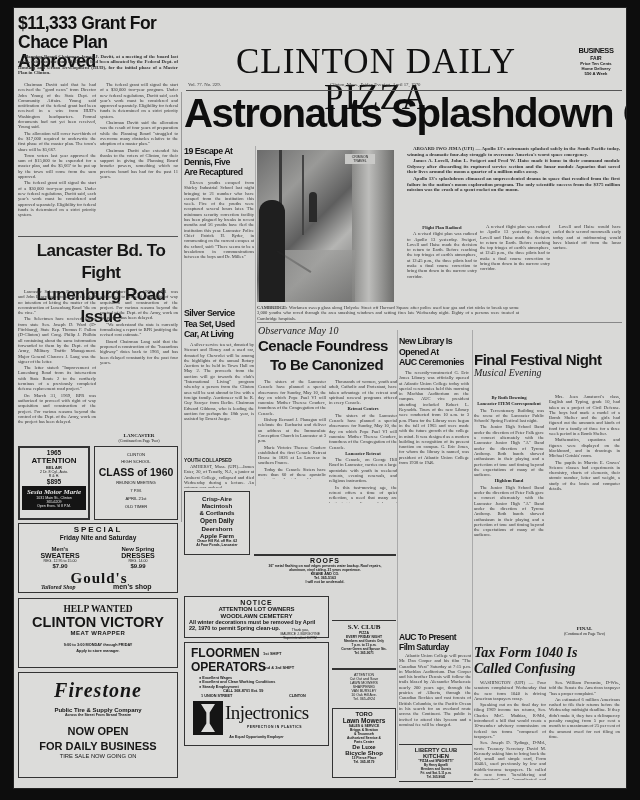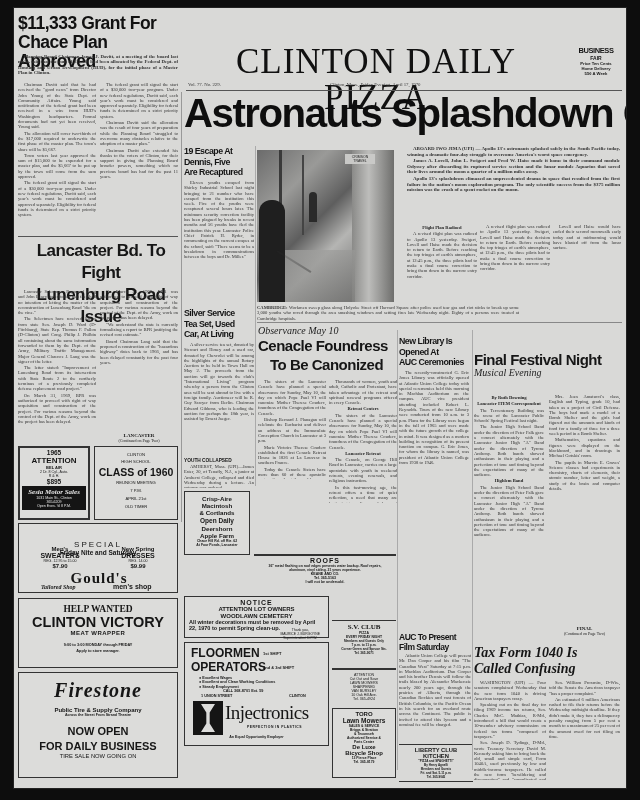--- a/index.html
+++ b/index.html
@@ -203,39 +203,39 @@
   </div>
 
   <div class="box c" style="left:4px;top:438px;width:72px;height:74px;border-width:2px;">
     <div style="font-size:6.5px;font-weight:700;margin-top:1px;">1965</div>
     <div style="font-size:8px;font-weight:700;">ATTENTION</div>
     <div style="font-size:4px;font-weight:700;">BEL AIR</div>
     <div style="font-size:3.6px;">2 Dr. 8 Cyl., Auto.</div>
     <div style="font-size:3.6px;">R &amp; H.</div>
     <div style="font-size:6.5px;font-weight:700;">$895</div>
     <div style="background:#141414;color:#e6e6e6;margin:1px 2px 0;padding:2px 0;">
-      <div style="font-family:'Liberation Serif',serif;font-style:italic;font-weight:700;font-size:7px;">Sesia Motor Sales</div>
+      <div style="font-family:'Liberation Serif',serif;font-style:italic;font-weight:700;font-size:7px;">Sesia Motor Marie</div>
       <div style="font-size:3.6px;">1031 Main St., Clinton</div>
       <div style="font-size:3.6px;">365-6209</div>
       <div style="font-size:3.6px;">Open Eves. 'til 8 P.M.</div>
     </div>
   </div>
 
   <div class="box c" style="left:80px;top:438px;width:84px;height:74px;padding-top:5px;">
     <div style="font-size:4.2px;">CLINTON</div>
     <div style="font-size:4.2px;margin-top:2px;">HIGH SCHOOL</div>
     <div class="cond" style="font-size:10.5px;margin:2px 0;letter-spacing:0;">CLASS of 1960</div>
     <div style="font-size:4.2px;">REUNION MEETING</div>
     <div style="font-size:4.2px;margin-top:3px;">7 P.M.</div>
     <div style="font-size:4.2px;margin-top:3px;">APRIL 21st</div>
     <div style="font-size:4.2px;margin-top:3px;">OLD TIMER</div>
   </div>
 
   <div class="box" style="left:4px;top:515px;width:160px;height:70px;">
-    <div class="c" style="font-size:8px;font-weight:400;letter-spacing:2px;margin-top:16px;">SPECIAL</div>
+    <div class="c" style="font-size:8px;font-weight:700;letter-spacing:2px;margin-top:1px;">SPECIAL</div>
     <div class="c" style="font-size:6.5px;font-weight:700;">Friday Nite and Saturday</div>
     <div class="abs c" style="left:8px;top:22px;width:66px;">
       <div style="font-size:6px;font-weight:700;">Men's</div>
       <div style="font-size:7px;font-weight:700;">SWEATERS</div>
       <div style="font-size:3.6px;">REG. 12.95 to 15.00</div>
       <div style="font-size:6px;font-weight:700;">$7.90</div>
     </div>
     <div class="abs c" style="left:86px;top:22px;width:66px;">
       <div style="font-size:6px;font-weight:700;">New Spring</div>
       <div style="font-size:7px;font-weight:700;">DRESSES</div>

